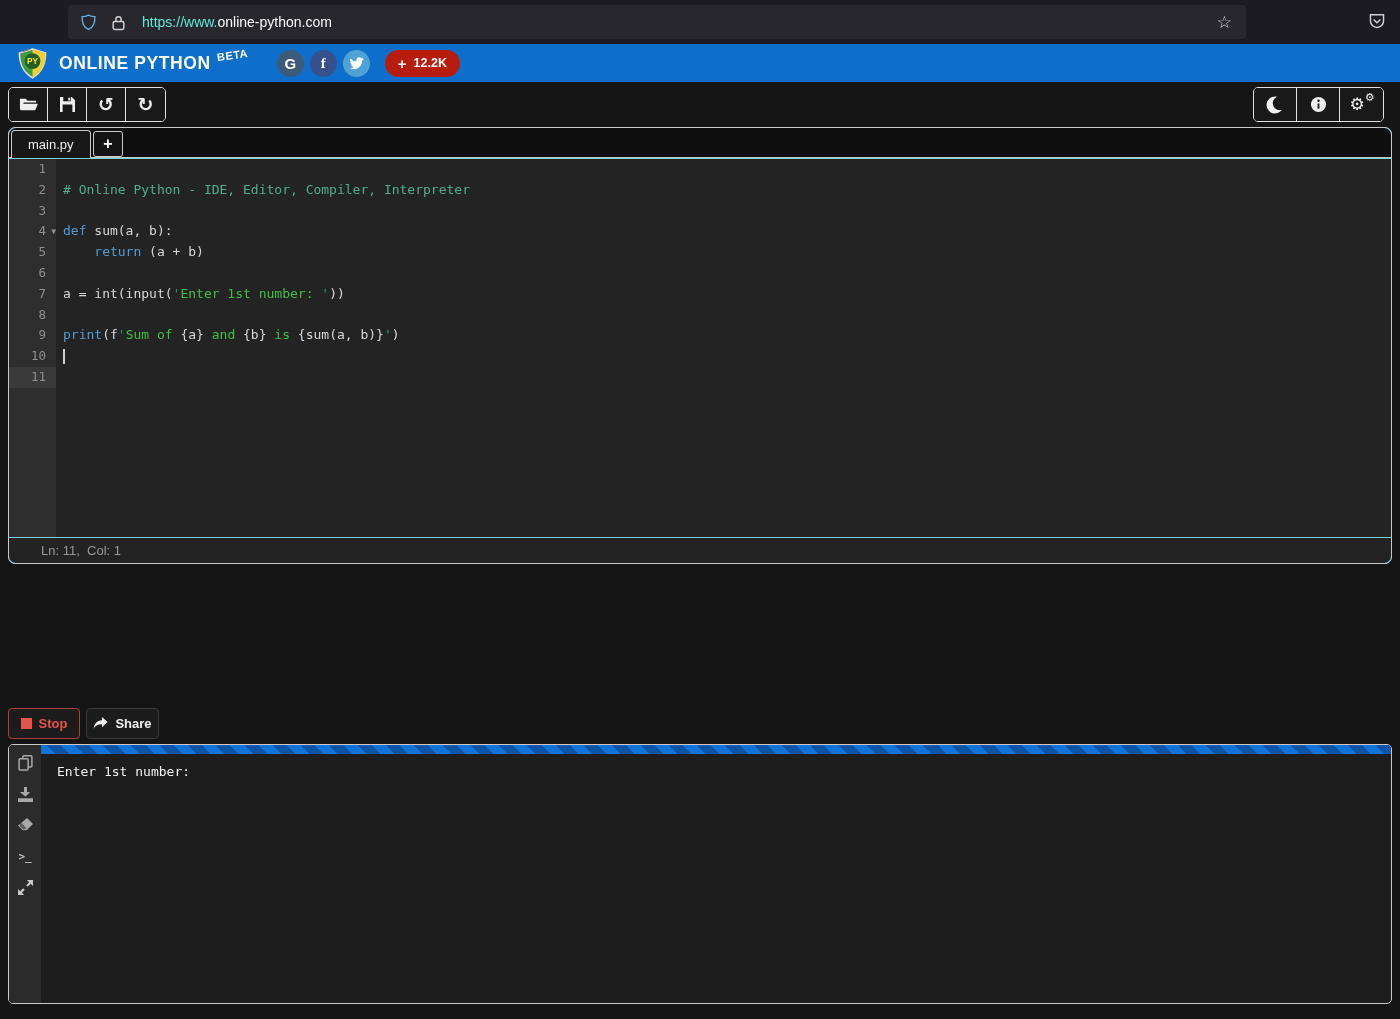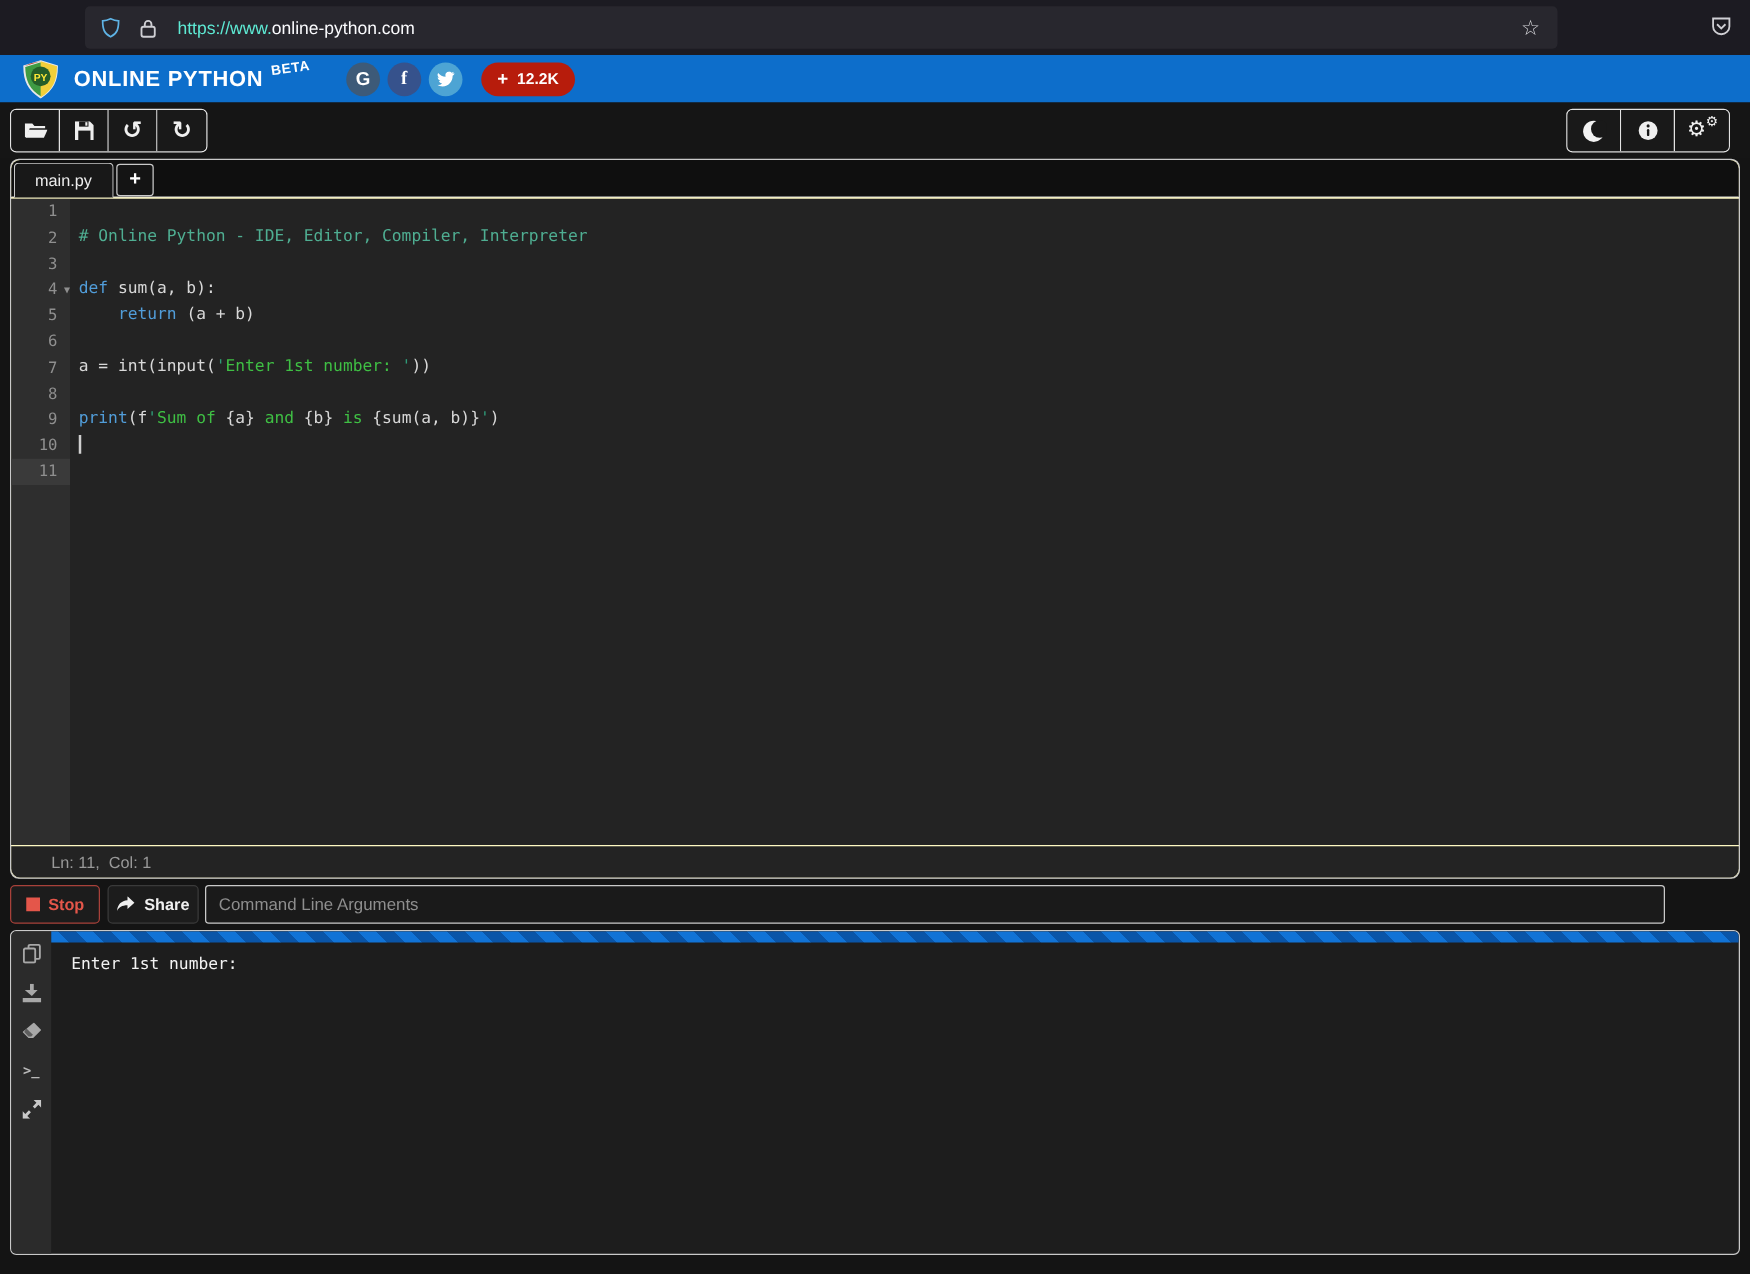--- a/index.html
+++ b/index.html
@@ -42,22 +42,22 @@
   .tb-btn { width:39px; height:33px; display:flex; align-items:center; justify-content:center;
             color:#efefef; border-right:1px solid #e2e2e2; background:#191919; cursor:pointer; }
   .tb-right .tb-btn { width:43px; }
   .tb-btn:last-child { border-right:none; }
   .glyph { font-family:"DejaVu Sans",sans-serif; font-size:19px; font-weight:bold; color:#efefef; line-height:1; }
   .gears { position:relative; width:24px; height:20px; }
   .gears .g1 { position:absolute; left:0; top:1px; font-size:17px; }
   .gears .g2 { position:absolute; right:-1px; top:-3px; font-size:11px; }
 
   
-  .editor-wrap { position:absolute; top:127px; left:8px; width:1384px; height:576px;
-                 border:1px solid #c9c9c9; border-radius:7px; background:#fef9c3; }
+  .editor-wrap { position:absolute; top:127px; left:8px; width:1384px; height:437px;
+                 border:1px solid #c9c9c9; border-radius:7px; background:#7dd3fc; }
   .tabbar { position:relative; height:30px; background:#0f0f0f; border-bottom:1px solid #c9c9c9;
             border-radius:7px 7px 0 0; }
   .tab { position:absolute; left:2px; top:2px; height:28px; border:1px solid #c9c9c9; border-bottom:none;
          border-radius:4px 4px 0 0; background:#181818; color:#ededed; font-size:13px;
          padding:0 16px; line-height:27px; cursor:pointer; }
   .newtab { position:absolute; left:84px; top:3px; width:30px; height:26px; border:1px solid #c9c9c9;
             border-radius:3px; background:#141414; color:#fff; font-size:16px; font-weight:bold;
             text-align:center; line-height:24px; cursor:pointer; }
   .editor-body { position:absolute; top:31px; left:0; right:0; bottom:26px; background:#232323; overflow:hidden; }
   .gutter { position:absolute; top:0; bottom:0; left:0; width:47px; background:#2e2e2e; }
@@ -69,21 +69,21 @@
   .code-row { height:20.8px; line-height:20.8px; white-space:pre; padding-left:7px;
               font-family:"DejaVu Sans Mono",monospace; font-size:13px; color:#d8d8d8; }
   .tok-p { color:#d8d8d8; } .tok-k { color:#519dd9; } .tok-c { color:#4fae92; }
   .tok-s { color:#3fbf44; } .tok-q { color:#2f9a78; }
   .cursor { display:inline-block; width:2px; height:15px; background:#cfcfcf; vertical-align:middle; }
   .status { position:absolute; left:0; right:0; bottom:0; height:25px; background:#232323;
             border-radius:0 0 7px 7px; color:#999; font-size:13px; line-height:25px;
             padding-left:32px; white-space:pre; }
 
   
-  .runbar { position:absolute; top:708px; left:8px; width:1324px; height:31px; display:flex; }
+  .runbar { position:absolute; top:708px; left:8px; width:1224px; height:31px; display:flex; }
   .btn { height:31px; display:flex; align-items:center; justify-content:center; gap:7px;
          border-radius:4px; cursor:pointer; font-size:13px; font-weight:bold; }
   .btn-stop { width:72px; background:#1c1c1c; border:1px solid #a8413a; color:#e4564a; }
   .stop-square { width:11px; height:11px; background:#e4564a; }
   .btn-share { width:73px; margin-left:6px; background:#1c1c1c; border:1px solid #3a3a3a; color:#f0f0f0; }
   .cli-input { flex:1; margin-left:5px; height:31px; background:#1a1a1a; border:1px solid #c9c9c9;
                border-radius:3px; color:#ddd; padding:0 10px; font-family:"Liberation Sans",sans-serif;
                font-size:13.5px; outline:none; }
   .cli-input::placeholder { color:#8e8e8e; }
 
@@ -256,21 +256,20 @@
     <span>Stop</span>
   </div>
   <div class="btn btn-share">
     <span style="display:flex;">
       <svg width="15" height="13" viewBox="0 0 16 14">
           <path fill="#efefef" d="M9.6 0l6 5.5-6 5.5V7.8C4.8 7.8 2.2 9.6.6 12.6.9 7.2 4.4 3.7 9.6 3.4z"></path>
         </svg>
     </span>
     <span>Share</span>
   </div>
-  <input class="cli-input" type="text" placeholder="Command Line Arguments" style="">
 </div>
 
 <div class="console">
   <div class="console-side">
     <span class="side-ic">
       <svg width="15" height="16" viewBox="0 0 14 15">
           <rect x="4.5" y="0.8" width="8.5" height="10.5" rx="1" fill="none" stroke="#a8a8a8" stroke-width="1.4"></rect>
           <rect x="1" y="3.6" width="8.5" height="10.5" rx="1" fill="#2b2b2b" stroke="#a8a8a8" stroke-width="1.4"></rect>
         </svg>
     </span>

